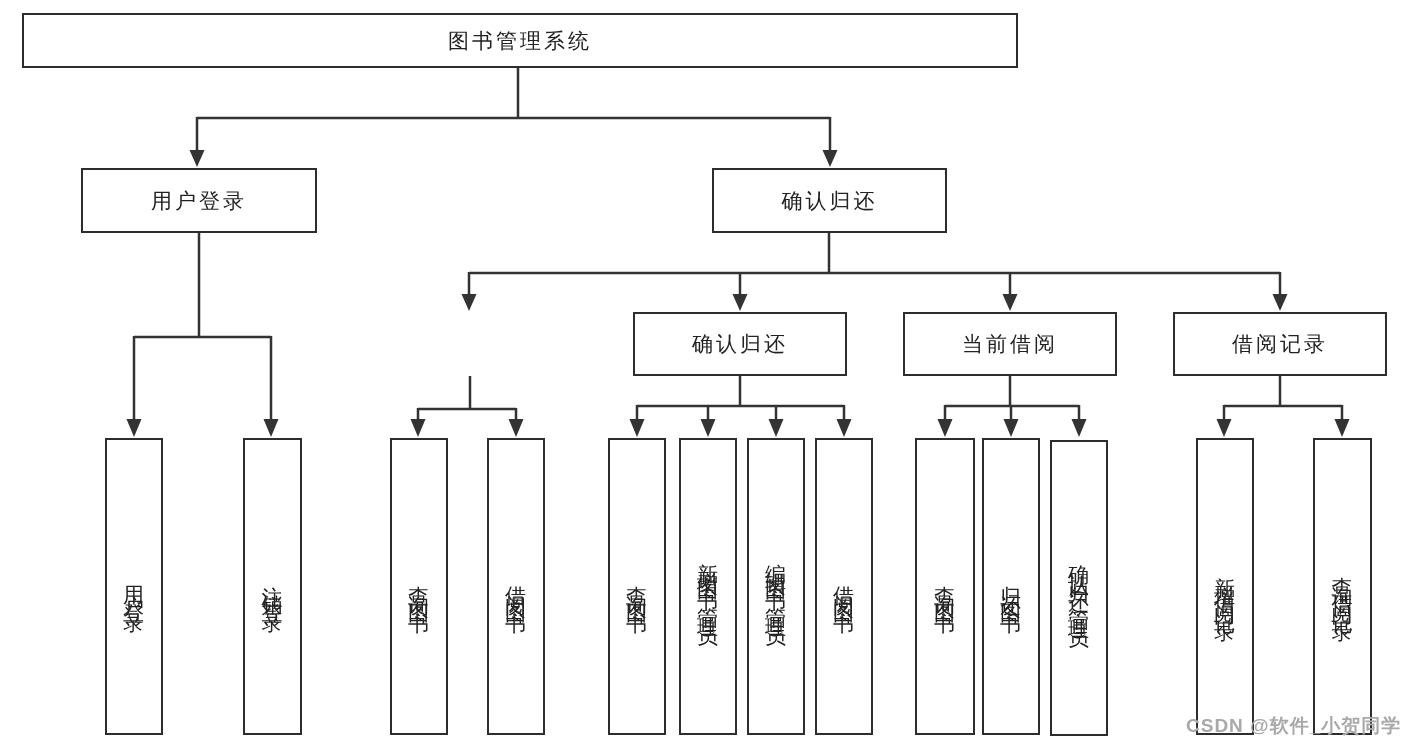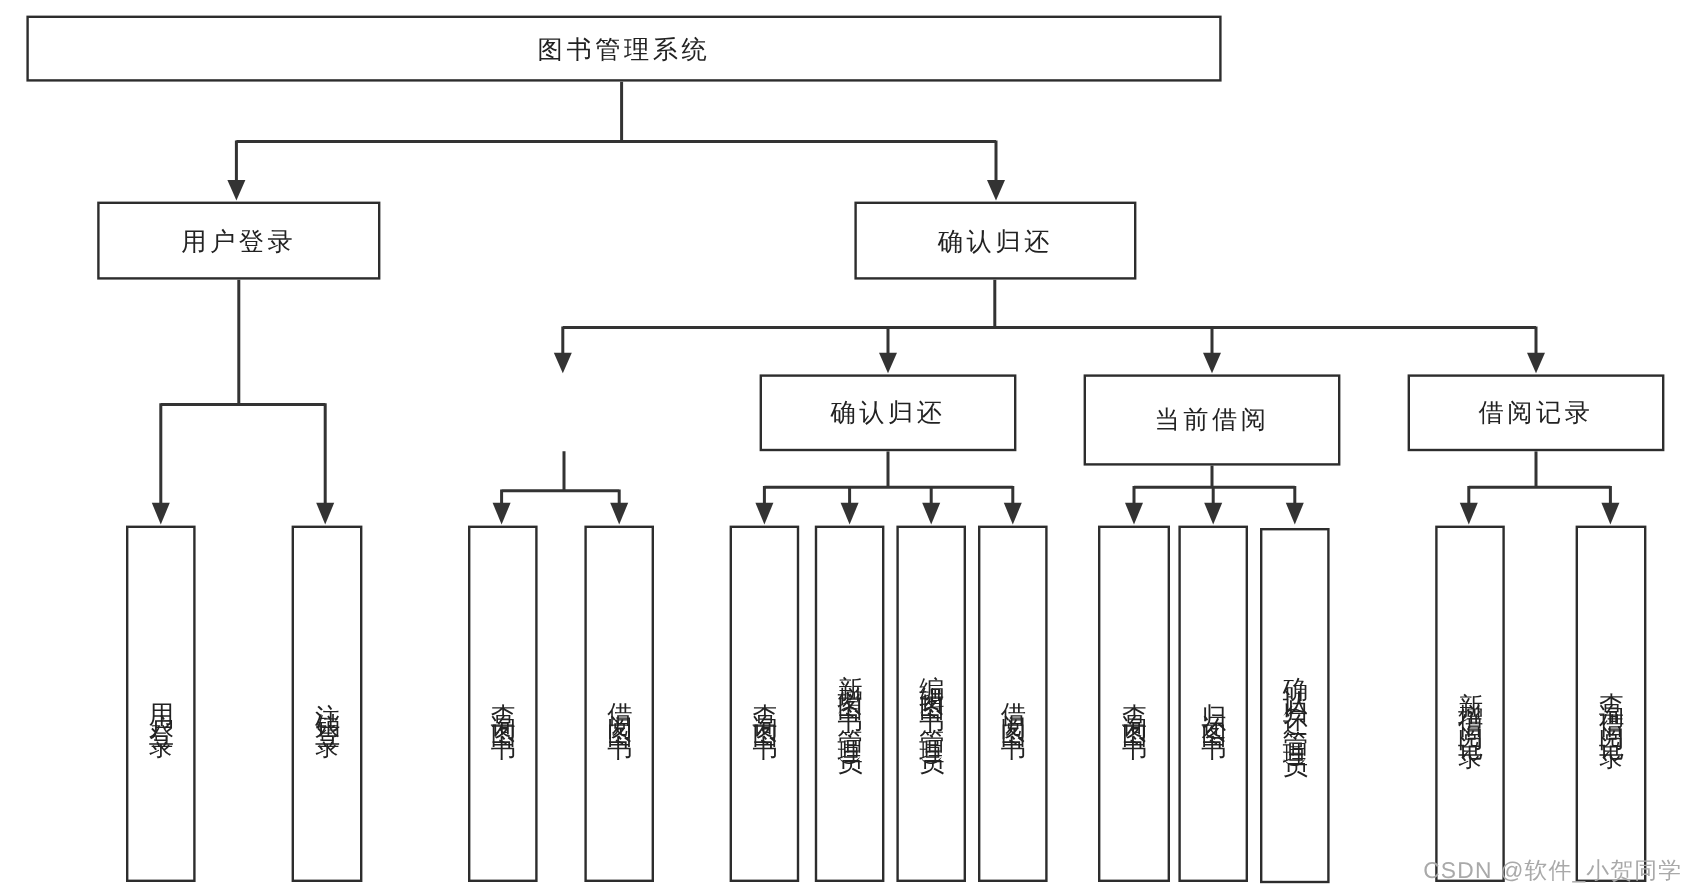--- a/index.html
+++ b/index.html
@@ -42,20 +42,21 @@
   }
   .watermark {
     position: absolute;
     left: 1186px;
     top: 713px;
     font-size: 19px;
     color: #a9a9a9;
     letter-spacing: 1px;
     white-space: nowrap;
     z-index: 3;
+    font-weight: bold;
   }
 </style>
 </head>
 <body>
 
 <div class="canvas">
 
   <svg class="wires" viewBox="0 0 1405 747" xmlns="http://www.w3.org/2000/svg" aria-hidden="true">
     <g stroke="#333333" stroke-width="2.5" fill="none">
 
@@ -98,21 +99,21 @@
       <polygon points="1334.5,419 1349.5,419 1342,437"></polygon>
     </g>
   </svg>
 
   <div class="box h-label" style="left:22px;top:13px;width:996px;height:55px">图书管理系统</div>
 
   <div class="box h-label" style="left:81px;top:168px;width:236px;height:65px">用户登录</div>
   <div class="box h-label" style="left:712px;top:168px;width:235px;height:65px">确认归还</div>
 
   <div class="box h-label" style="left:633px;top:312px;width:214px;height:64px">确认归还</div>
-  <div class="box h-label" style="left:903px;top:312px;width:214px;height:76px">当前借阅</div>
+  <div class="box h-label" style="left:903px;top:312px;width:214px;height:64px">当前借阅</div>
   <div class="box h-label" style="left:1173px;top:312px;width:214px;height:64px">借阅记录</div>
 
   <div class="box leaf" style="left:105px;top:438px;width:58px;height:297px">用户登录</div>
   <div class="box leaf" style="left:243px;top:438px;width:59px;height:297px">注销登录</div>
 
   <div class="box leaf" style="left:390px;top:438px;width:58px;height:297px">查询图书</div>
   <div class="box leaf" style="left:487px;top:438px;width:58px;height:297px">借阅图书</div>
 
   <div class="box leaf" style="left:608px;top:438px;width:58px;height:297px">查询图书</div>
   <div class="box leaf" style="left:679px;top:438px;width:58px;height:297px">新增图书（管理员）</div>

